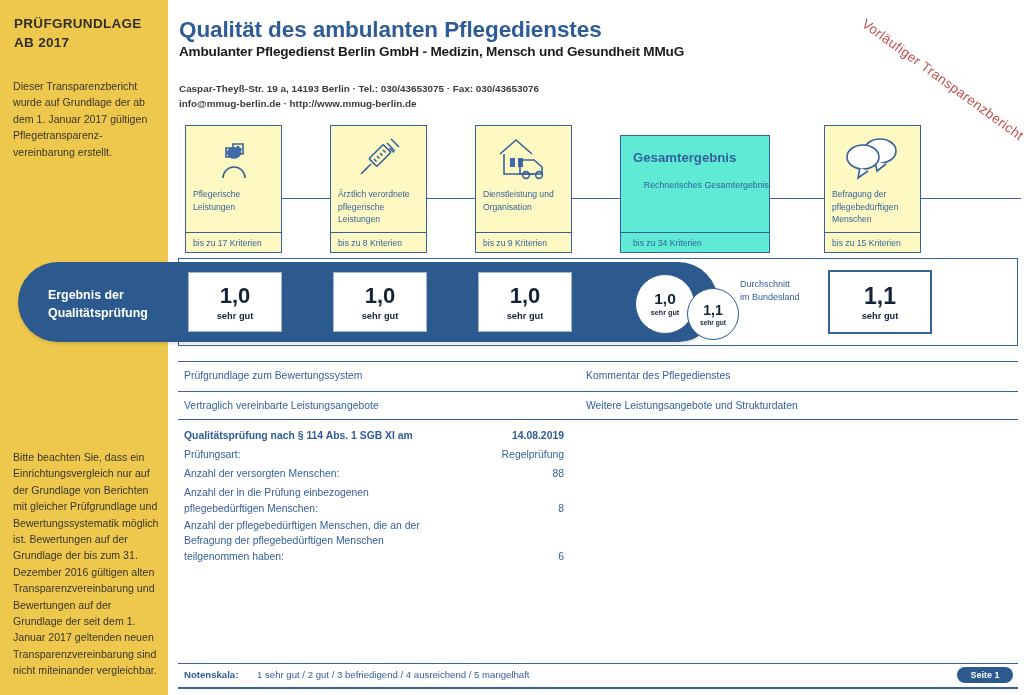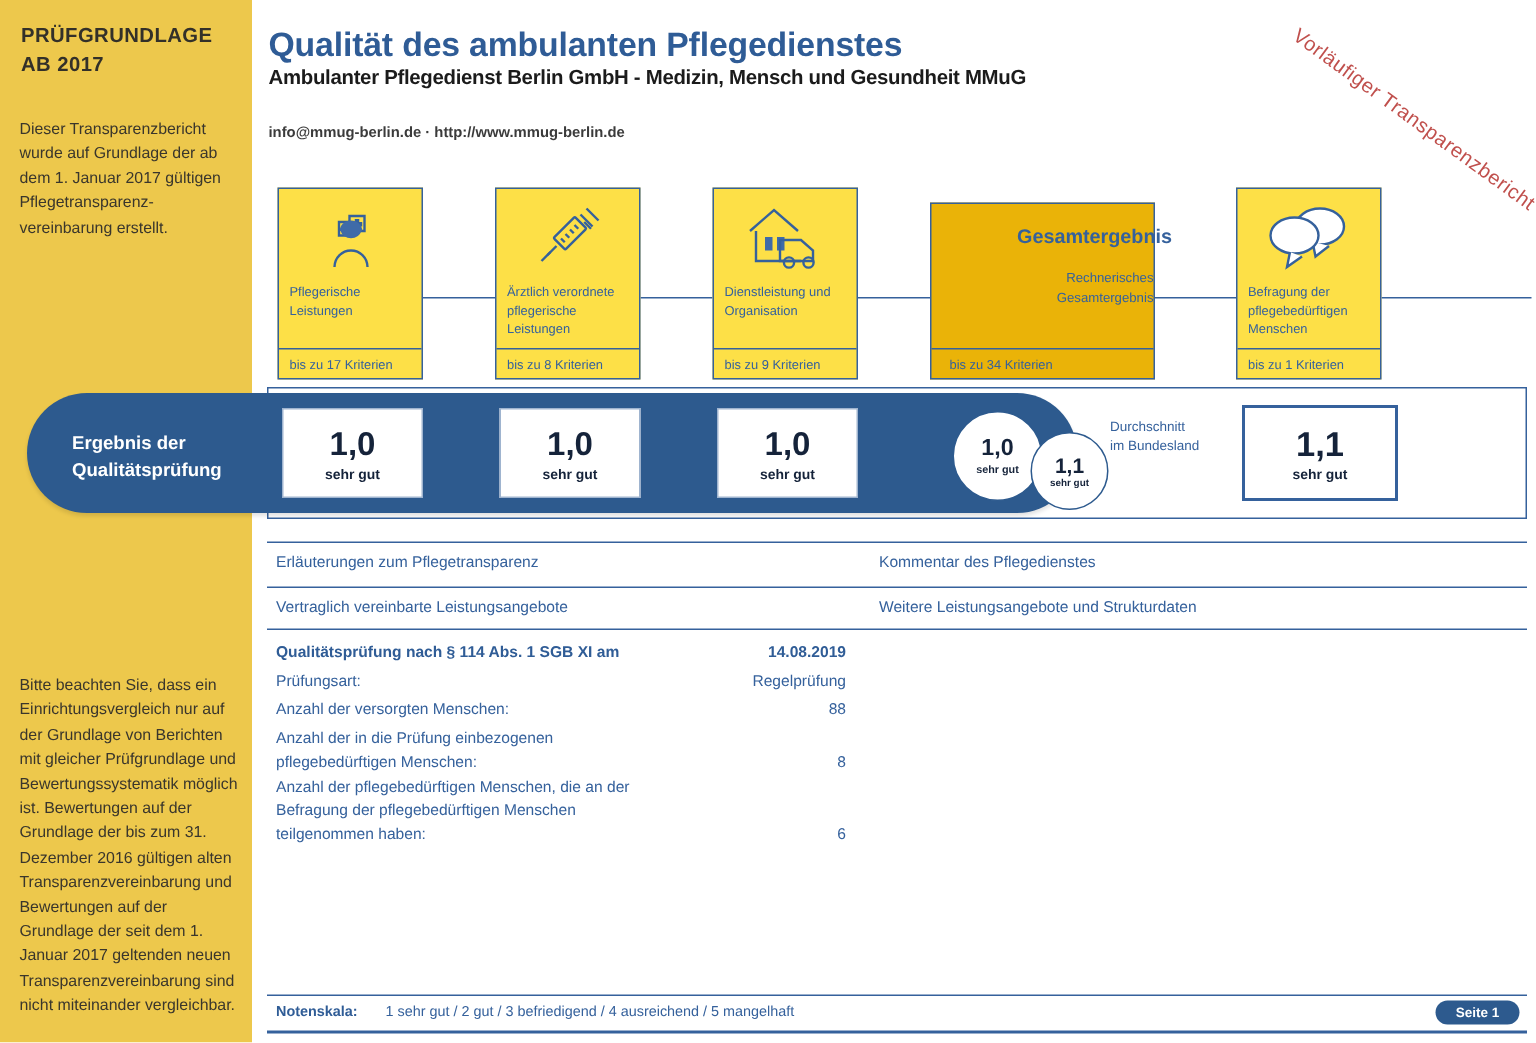--- a/index.html
+++ b/index.html
@@ -51,39 +51,39 @@
   .watermark span{
     position:absolute;left:-4px;top:10px;
     transform:rotate(36deg);transform-origin:0 0;
     font-size:13.5px;color:#c0504d;white-space:nowrap;font-weight:400;
     letter-spacing:.4px;
   }
 
   
   .cat{
     position:absolute;top:125px;width:97px;height:128px;
-    border:1.4px solid #35619c;background:#fde047;box-sizing:border-box;z-index:3;
+    border:1.4px solid #35619c;background:#fef9c3;box-sizing:border-box;z-index:3;
   }
   .cat .ico{height:62px;display:flex;align-items:center;justify-content:center;}
   .cat .lbl{
     padding:0 7px;font-size:8.6px;color:#35619c;line-height:12.6px;
   }
   .cat .crit{
     position:absolute;left:0;right:0;bottom:0;height:20px;
     border-top:1.2px solid #35619c;font-size:8.6px;color:#35619c;
     display:flex;align-items:center;padding-left:7px;box-sizing:border-box;
   }
   .cat.c0{left:185px;}
   .cat.c1{left:330px;}
   .cat.c2{left:475px;}
   .cat.c4{left:824px;}
 
   .gbox{
     position:absolute;left:620px;top:135px;width:150px;height:118px;
-    border:1.4px solid #35619c;background:#eab308;box-sizing:border-box;z-index:3;padding-left:45px;
+    border:1.4px solid #35619c;background:#5eead4;box-sizing:border-box;z-index:3;
   }
   .gbox .gt{
     padding:14px 0 0 12px;font-size:13.2px;font-weight:bold;color:#35619c;
   }
   .gbox .gs{
     padding:14px 0 0 12px;font-size:8.8px;color:#35619c;line-height:12.8px;text-align:right;
   }
   .gbox .crit{
     position:absolute;left:0;right:0;bottom:0;height:20px;
     border-top:1.2px solid #35619c;font-size:8.6px;color:#35619c;
@@ -204,20 +204,21 @@
 
   <div class="sidebar">
     <div class="sb-title">PRÜFGRUNDLAGE AB 2017</div>
     <div class="sb-p1">Dieser Transparenzbericht wurde auf Grundlage der ab dem 1. Januar 2017 gültigen Pflegetransparenz­vereinbarung erstellt.</div>
     <div class="sb-p2">Bitte beachten Sie, dass ein Einrichtungsvergleich nur auf der Grundlage von Berichten mit gleicher Prüfgrundlage und Bewertungssystematik möglich ist. Bewertungen auf der Grundlage der bis zum 31. Dezember 2016 gültigen alten Transparenzvereinbarung und Bewertungen auf der Grundlage der seit dem 1. Januar 2017 geltenden neuen Transparenzvereinbarung sind nicht miteinander vergleichbar.</div>
   </div>
 
   <div class="h-title">Qualität des ambulanten Pflegedienstes</div>
   <div class="h-sub">Ambulanter Pflegedienst Berlin GmbH - Medizin, Mensch und Gesundheit MMuG</div>
   <div class="h-addr">
+    <div>Caspar-Theyß-Str. 19 a, 14193 Berlin · Tel.: 030/43653075 · Fax: 030/43653076</div>
     <div>info@mmug-berlin.de · http://www.mmug-berlin.de</div>
   </div>
 
   <div class="watermark">
     <span>Vorläufiger Transparenzbericht</span>
   </div>
 
   <div class="conn k0"></div>
   <div class="conn k1"></div>
   <div class="conn k2"></div>
@@ -279,21 +280,21 @@
       <svg width="60" height="46" viewBox="0 0 60 46">
         <g stroke="#35619c" stroke-width="1.6" fill="#fff">
           <ellipse cx="37" cy="17" rx="16" ry="12"></ellipse>
           <path d="M32 27 l2 10 l9 -7" fill="#fff" stroke="#35619c"></path>
           <ellipse cx="20" cy="23" rx="16" ry="12"></ellipse>
           <path d="M17 34 l-2 10 l10 -7" fill="#fff" stroke="#35619c"></path>
         </g>
       </svg>
     </div>
     <div class="lbl">Befragung der pflegebedürftigen Menschen</div>
-    <div class="crit">bis zu 1 Kriterien</div>
+    <div class="crit">bis zu 15 Kriterien</div>
   </div>
 
   <div class="gbox">
     <div class="gt">Gesamtergebnis</div>
     <div class="gs">Rechnerisches Gesamtergebnis</div>
     <div class="crit">bis zu 34 Kriterien</div>
   </div>
 
   <div class="resframe"></div>
   <div class="band"></div>
@@ -324,21 +325,21 @@
     <div>Durchschnitt</div>
     <div>im Bundesland</div>
   </div>
 
   <div class="gradebox gfinal">
     <div class="num">1,1</div>
     <div class="txt">sehr gut</div>
   </div>
 
   <div class="linkrow r0">
-    <div class="lcell a">Erläuterungen zum Pflegetransparenz</div>
+    <div class="lcell a">Prüfgrundlage zum Bewertungssystem</div>
     <div class="lcell b">Kommentar des Pflegedienstes</div>
   </div>
   <div class="linkrow r1">
     <div class="lcell a">Vertraglich vereinbarte Leistungsangebote</div>
     <div class="lcell b">Weitere Leistungsangebote und Strukturdaten</div>
   </div>
   <div class="rowbottom"></div>
 
   <div class="details">
     <div class="drow">

